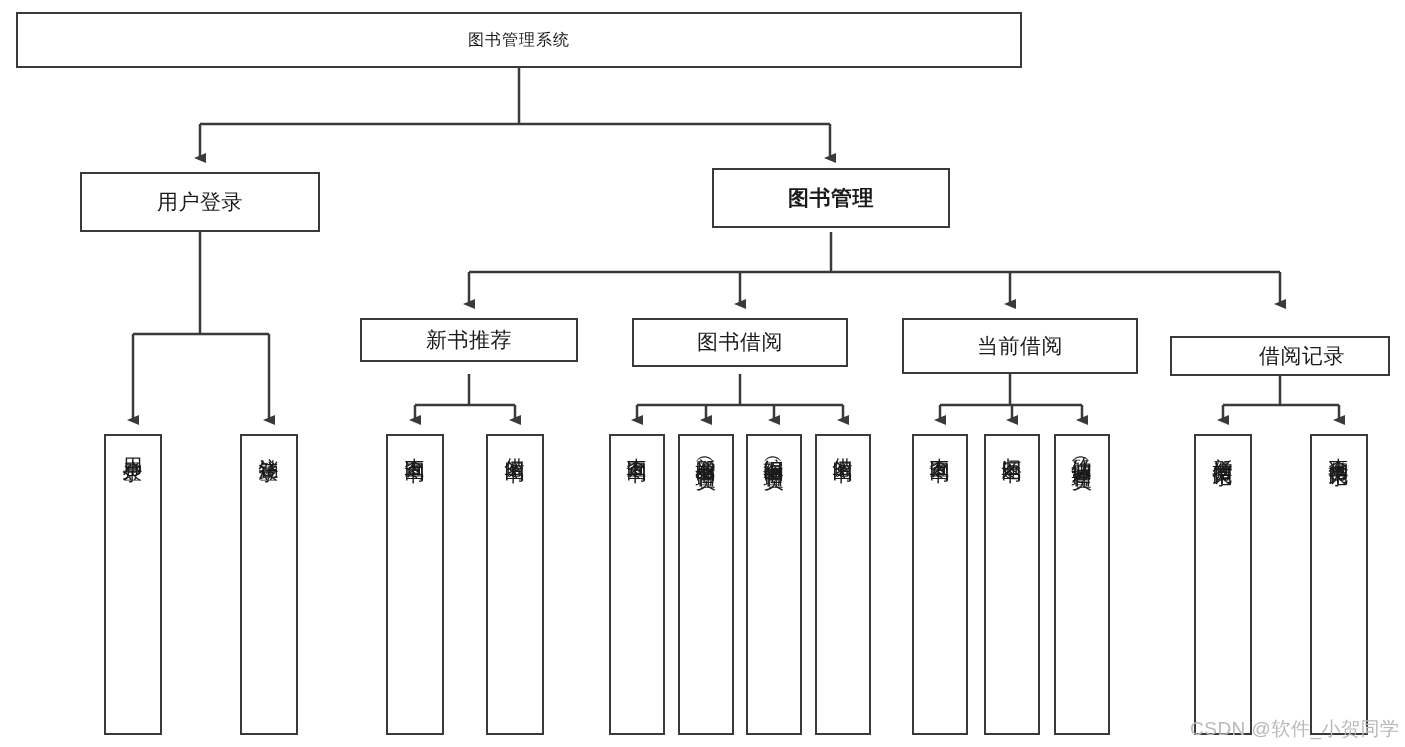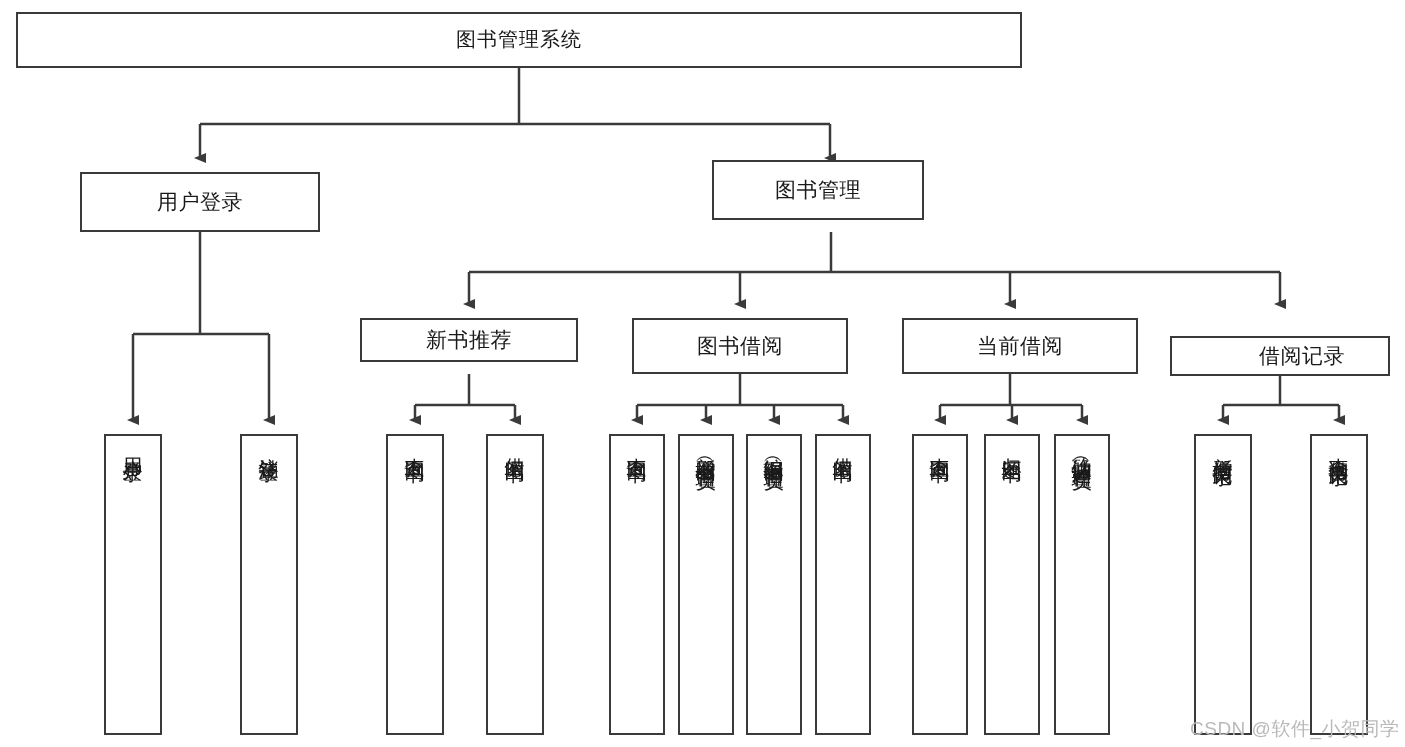--- a/index.html
+++ b/index.html
@@ -41,21 +41,21 @@
     text-align: center;
     line-height: 1.18;
     white-space: nowrap;
   }
   
   .node.h .label {
     font-size: 21px;
     letter-spacing: 0.5px;
   }
   .node.root .label {
-    font-size: 20px;
+    font-size: 16px;
     letter-spacing: 1px;
   }
   
   .node.v {
     align-items: flex-start;
     padding-top: 6px;
   }
   .node.v .label {
     writing-mode: vertical-rl;
     text-orientation: upright;
@@ -127,28 +127,28 @@
     </g>
   </svg>
 
   <div class="node h root" style="left:16px; top:12px; width:1006px; height:56px;">
     <span class="label">图书管理系统</span>
   </div>
 
   <div class="node h" style="left:80px; top:172px; width:240px; height:60px;">
     <span class="label">用户登录</span>
   </div>
-  <div class="node h" style="left:712px; top:160px; width:212px; height:60px;">
+  <div class="node h" style="left:712px; top:168px; width:238px; height:60px;font-weight:bold;">
     <span class="label">图书管理</span>
   </div>
 
   <div class="node h" style="left:360px; top:318px; width:218px; height:44px;">
     <span class="label">新书推荐</span>
   </div>
-  <div class="node h" style="left:632px; top:318px; width:216px; height:56px;">
+  <div class="node h" style="left:632px; top:318px; width:216px; height:49px;">
     <span class="label">图书借阅</span>
   </div>
   <div class="node h" style="left:902px; top:318px; width:236px; height:56px;">
     <span class="label">当前借阅</span>
   </div>
   <div class="node h" style="left:1170px; top:336px; width:220px; height:40px;padding-left:44px;">
     <span class="label">借阅记录</span>
   </div>
 
   <div class="node v" style="left:104px; top:434px; width:58px; height:301px;">

